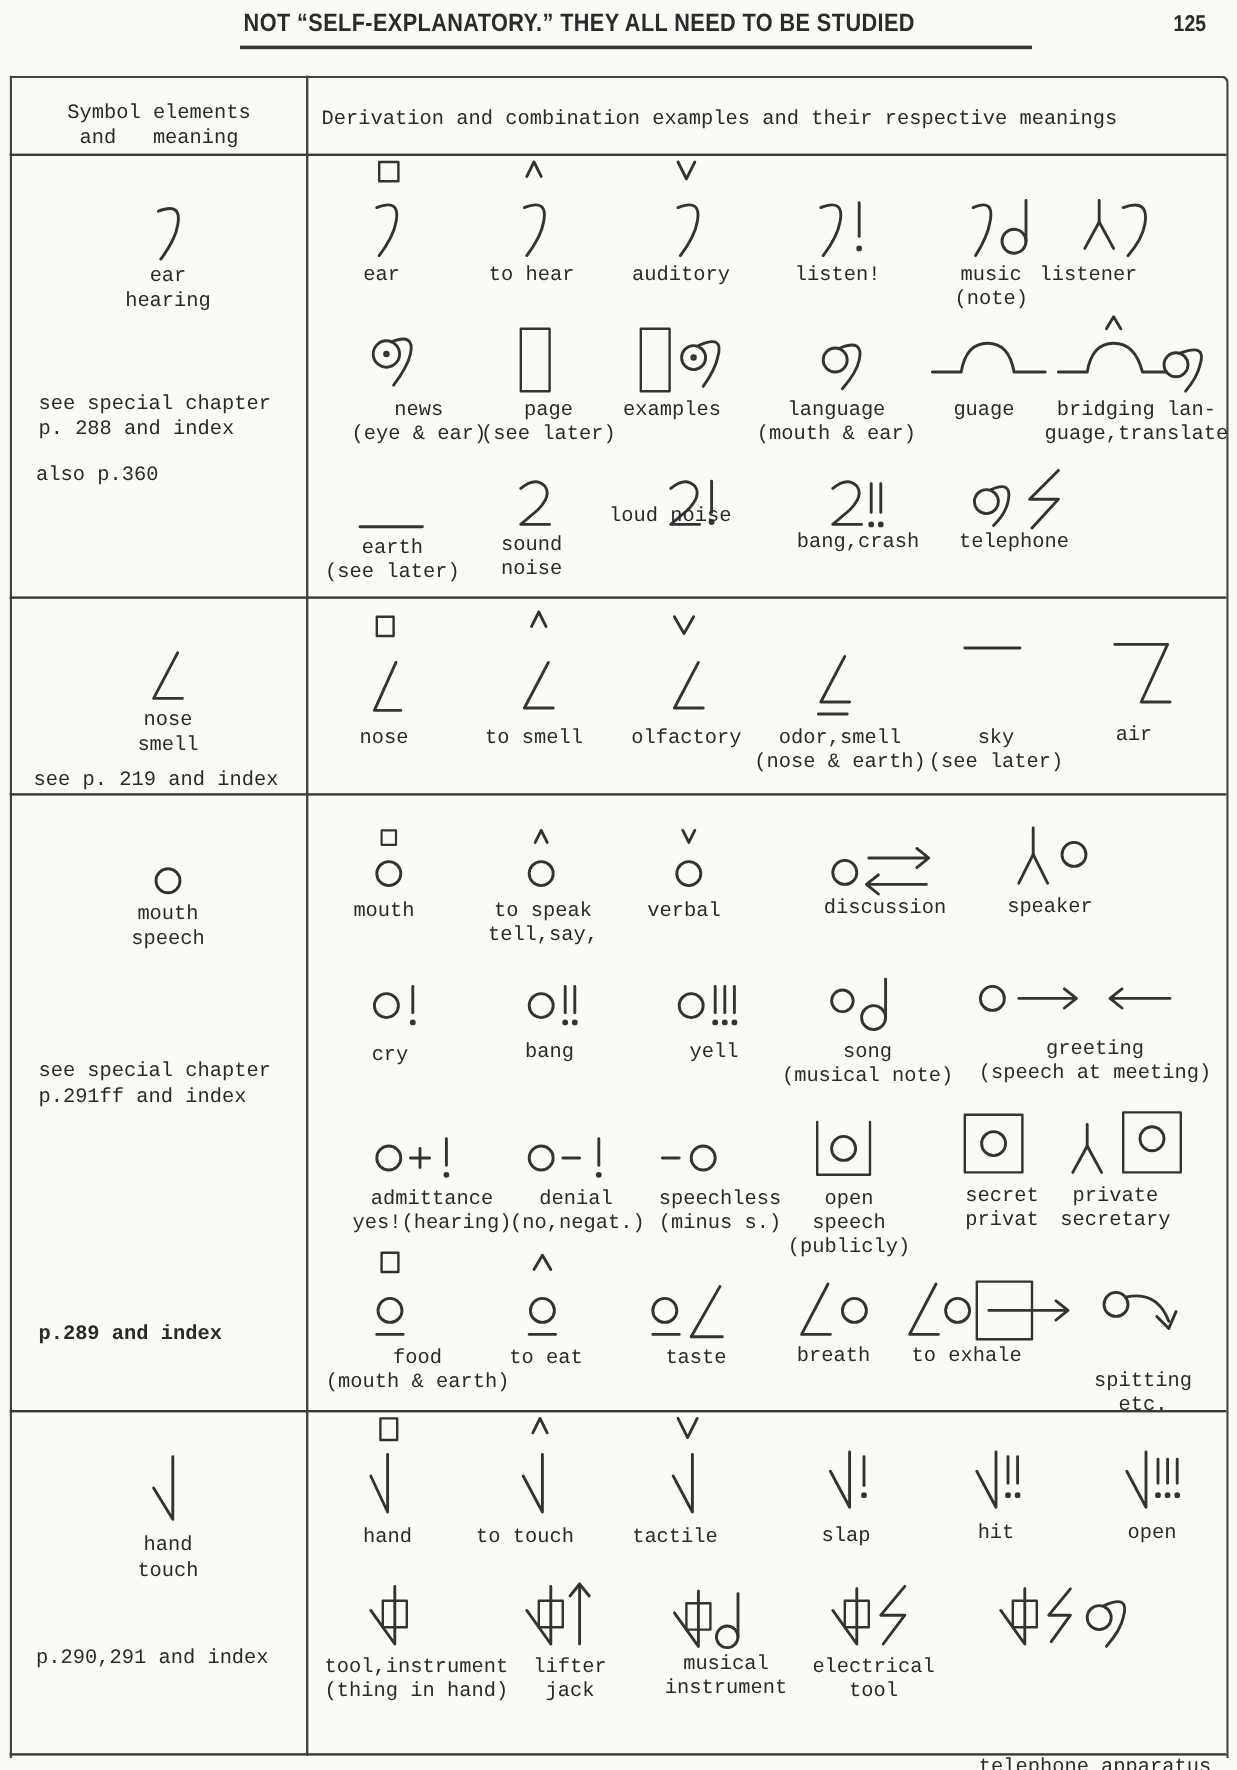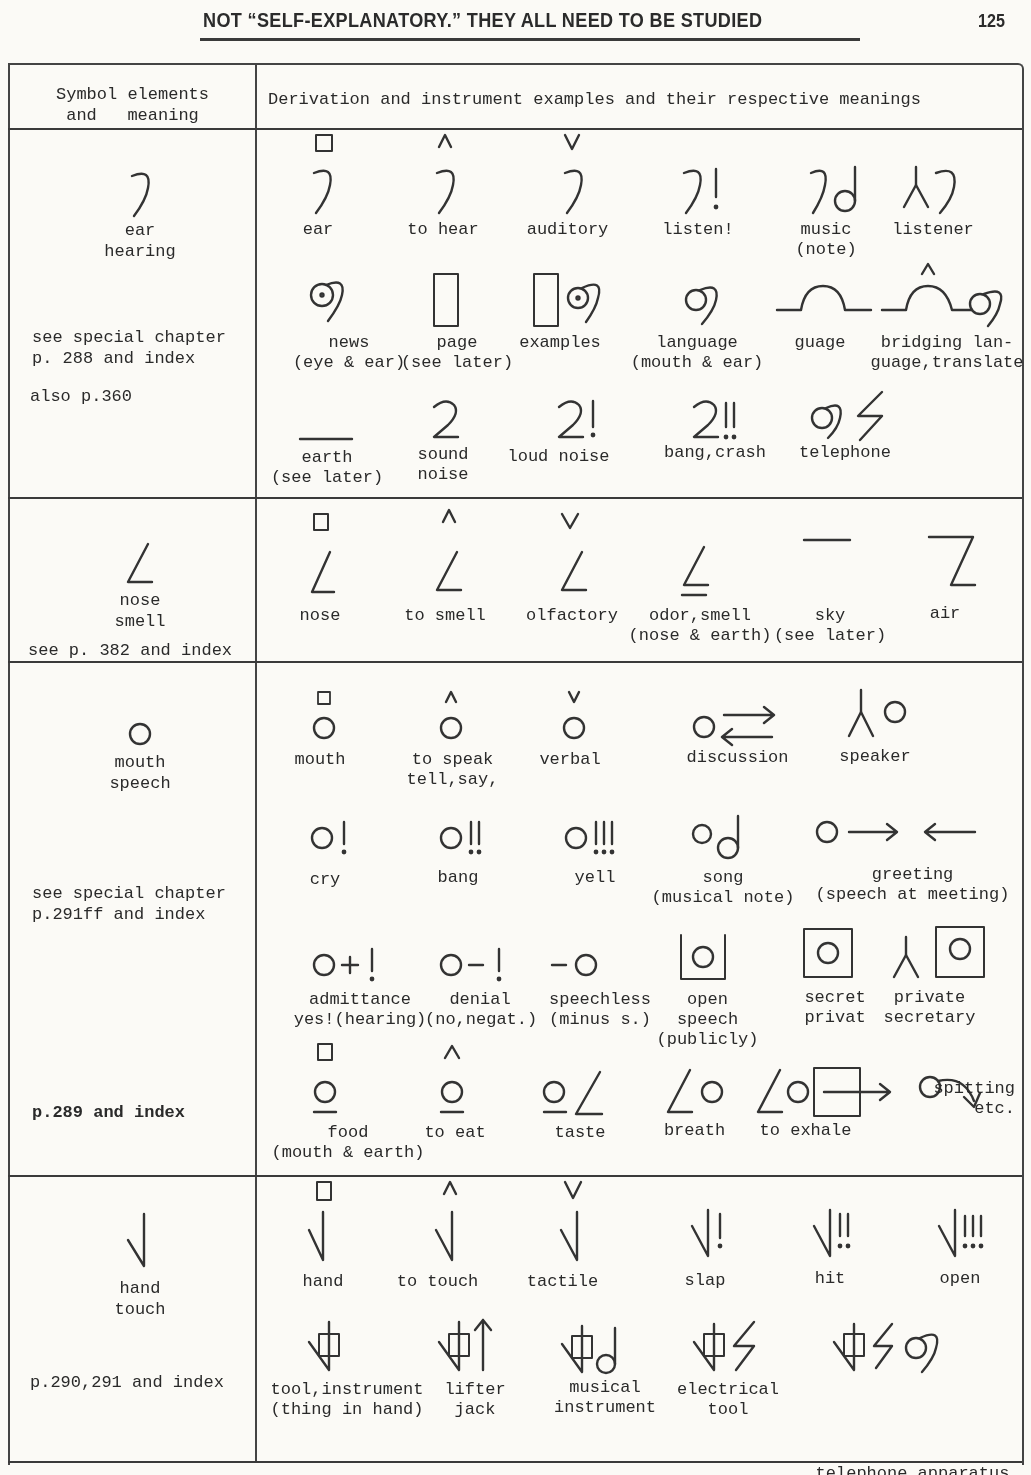--- a/index.html
+++ b/index.html
@@ -71,21 +71,21 @@
 <div class="hline" style="top:128px"></div>
 <div class="hline" style="top:497px"></div>
 <div class="hline" style="top:661px"></div>
 <div class="hline" style="top:1175px"></div>
 <div class="hline" style="top:1461px"></div>
 
 <div class="head-left">
   <div>Symbol elements</div>
   <div style="white-space:pre">and   meaning</div>
 </div>
-<div class="head-right">Derivation and instrument examples and their respective meanings</div>
+<div class="head-right">Derivation and combination examples and their respective meanings</div>
 
 <div class="elem" style="left:40px; top:170px; width:200px;">
   <div class="sym" style="position:relative; margin:0 auto; width:40px; height:50px;">
     <svg width="40" height="50">
         <path d="M12 6 Q32 -2 28 18 Q26 30 14 46"></path>
       </svg>
   </div>
   <div>ear</div>
   <div>hearing</div>
 </div>
@@ -136,21 +136,21 @@
 <div class="cell" style="left:786px; top:220px; width:80px">music
 (note)</div>
 
 <div class="sym" style="left:900px; top:163px">
   <svg width="70" height="60">
       <path d="M16 4 L16 22 L4 44"></path>
       <path d="M16 22 L28 44"></path>
       <path d="M36 10 Q58 2 54 24 Q52 36 40 50"></path>
     </svg>
 </div>
-<div class="cell" style="left:878px; top:220px; width:110px">listener</div>
+<div class="cell" style="left:852px; top:220px; width:110px">listener</div>
 
 <div class="sym" style="left:306px; top:273px">
   <svg width="50" height="60">
       <circle cx="16" cy="22" r="11"></circle>
       <circle cx="16" cy="22" r="1.5"></circle>
       <path d="M20 12 Q40 4 36 22 Q34 32 22 48"></path>
     </svg>
 </div>
 <div class="cell" style="left:284px; top:333px; width:130px">news
 (eye &amp; ear)</div>
@@ -216,21 +216,21 @@
 <div class="cell" style="left:398px; top:445px; width:90px">sound
 noise</div>
 
 <div class="sym" style="left:553px; top:397px">
   <svg width="50" height="50">
       <path d="M6 10 Q18 0 26 8 Q32 16 20 28 L6 40 L30 40"></path>
       <path d="M40 4 L40 30"></path>
       <circle cx="40" cy="38" r="1.2"></circle>
     </svg>
 </div>
-<div class="cell" style="left:496px; top:447px; width:125px">loud noise</div>
+<div class="cell" style="left:496px; top:421px; width:125px">loud noise</div>
 
 <div class="sym" style="left:688px; top:397px">
   <svg width="60" height="50">
       <path d="M6 10 Q18 0 26 8 Q32 16 20 28 L6 40 L30 40"></path>
       <path d="M38 6 L38 30 M46 6 L46 30"></path>
       <circle cx="38" cy="40" r="1.2"></circle>
       <circle cx="46" cy="40" r="1.2"></circle>
     </svg>
 </div>
 <div class="cell" style="left:650px; top:443px; width:130px">bang,crash</div>
@@ -246,21 +246,21 @@
 
 <div class="elem" style="left:40px; top:540px; width:200px;">
   <div class="sym" style="position:relative; margin:0 auto; width:40px; height:50px;">
     <svg width="40" height="50">
         <path d="M28 4 L8 42 L32 42"></path>
       </svg>
   </div>
   <div>nose</div>
   <div>smell</div>
 </div>
-<div class="note" style="left:28px; top:640px;">see p. 382 and index</div>
+<div class="note" style="left:28px; top:640px;">see p. 219 and index</div>
 
 <div class="sym" style="left:302px; top:512px">
   <svg width="40" height="90">
       <rect x="12" y="2" width="14" height="16" style="stroke-width:2"></rect>
       <path d="M28 40 L10 80 L32 80"></path>
     </svg>
 </div>
 <div class="cell" style="left:285px; top:606px; width:70px">nose</div>
 
 <div class="sym" style="left:425px; top:506px">
@@ -516,21 +516,21 @@
 </div>
 <div class="cell" style="left:748px; top:1121px; width:115px">to exhale</div>
 
 <div class="sym" style="left:918px; top:1073px">
   <svg width="70" height="45">
       <circle cx="12" cy="14" r="10"></circle>
       <path d="M20 8 Q46 2 56 28"></path>
       <path d="M46 24 L56 34 L62 20"></path>
     </svg>
 </div>
-<div class="cell" style="left:890px; top:1079px; width:125px; text-align:right">spitting
+<div class="cell" style="left:890px; top:1142px; width:125px; ">spitting
 etc.</div>
 
 <div class="elem" style="left:40px; top:1212px; width:200px;">
   <div class="sym" style="position:relative; margin:0 auto; width:40px; height:66px;">
     <svg width="40" height="66">
         <path d="M8 28 L24 54 L24 2"></path>
       </svg>
   </div>
   <div>hand</div>
   <div>touch</div>

